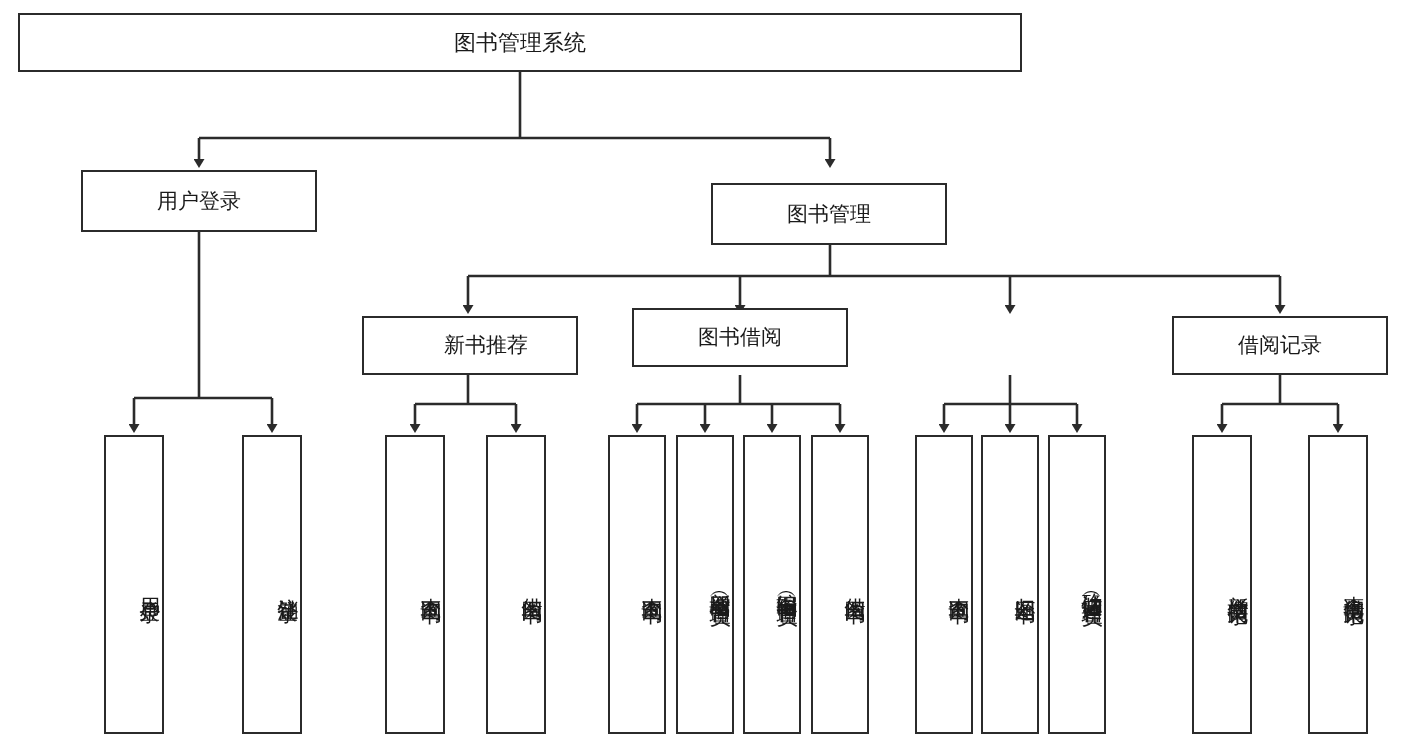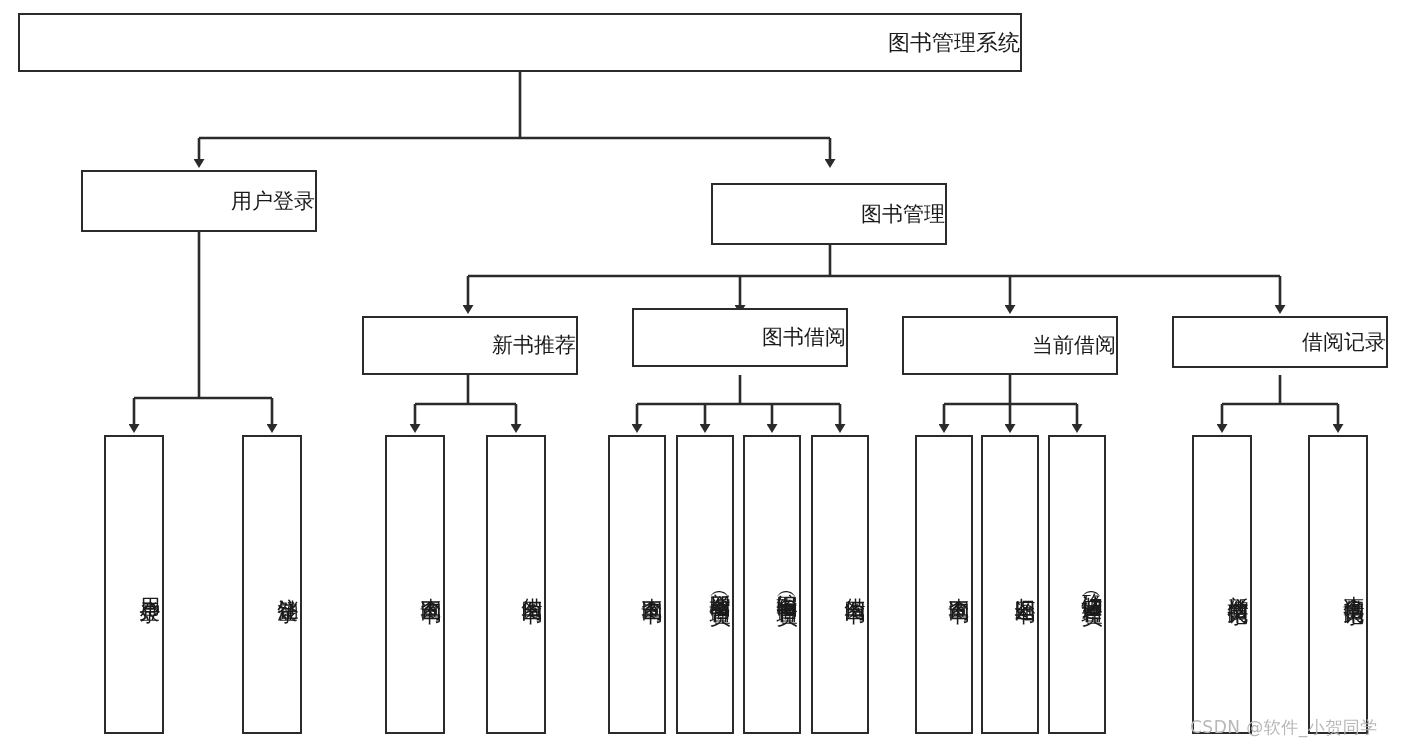--- a/index.html
+++ b/index.html
@@ -26,21 +26,21 @@
     height: 747px;
     pointer-events: none;
   }
   .node {
     position: absolute;
     box-sizing: border-box;
     border: 2px solid #2b2b2b;
     background: #ffffff;
     display: flex;
     align-items: center;
-    justify-content: flex-end;
+    justify-content: center;
     color: #1a1a1a;
     line-height: 1.18;
     text-align: center;
   }
   .node-h {
     font-size: 21px;
   }
   .node-root {
     font-size: 22px;
   }
@@ -138,25 +138,22 @@
   </div>
 
   <div class="node node-h" style="left:362px; top:316px; width:216px; height:59px;padding-left:32px;">
     <span>新书推荐</span>
   </div>
 
   <div class="node node-h" style="left:632px; top:308px; width:216px; height:59px;">
     <span>图书借阅</span>
   </div>
 
-  <div class="node node-h" style="left:902px; top:316px; width:216px; height:59px;">
-    <span>当前借阅</span>
-  </div>
-
-  <div class="node node-h" style="left:1172px; top:316px; width:216px; height:52px;">
+
+  <div class="node node-h" style="left:1172px; top:316px; width:216px; height:59px;">
     <span>借阅记录</span>
   </div>
 
   <div class="node node-v" style="left:104px; top:435px; width:60px; height:299px;">
     <span class="vtext">用户登录</span>
   </div>
 
   <div class="node node-v" style="left:242px; top:435px; width:60px; height:299px;">
     <span class="vtext">注销登录</span>
   </div>
@@ -198,15 +195,14 @@
   </div>
 
   <div class="node node-v" style="left:1192px; top:435px; width:60px; height:299px;">
     <span class="vtext">新增借阅记录</span>
   </div>
 
   <div class="node node-v" style="left:1308px; top:435px; width:60px; height:299px;">
     <span class="vtext">查询借阅记录</span>
   </div>
 
-  <div class="watermark" style="left:1190px; top:716px;">CSDN @软件_小贺同学</div>
 
 </div>
 
 </body></html>

